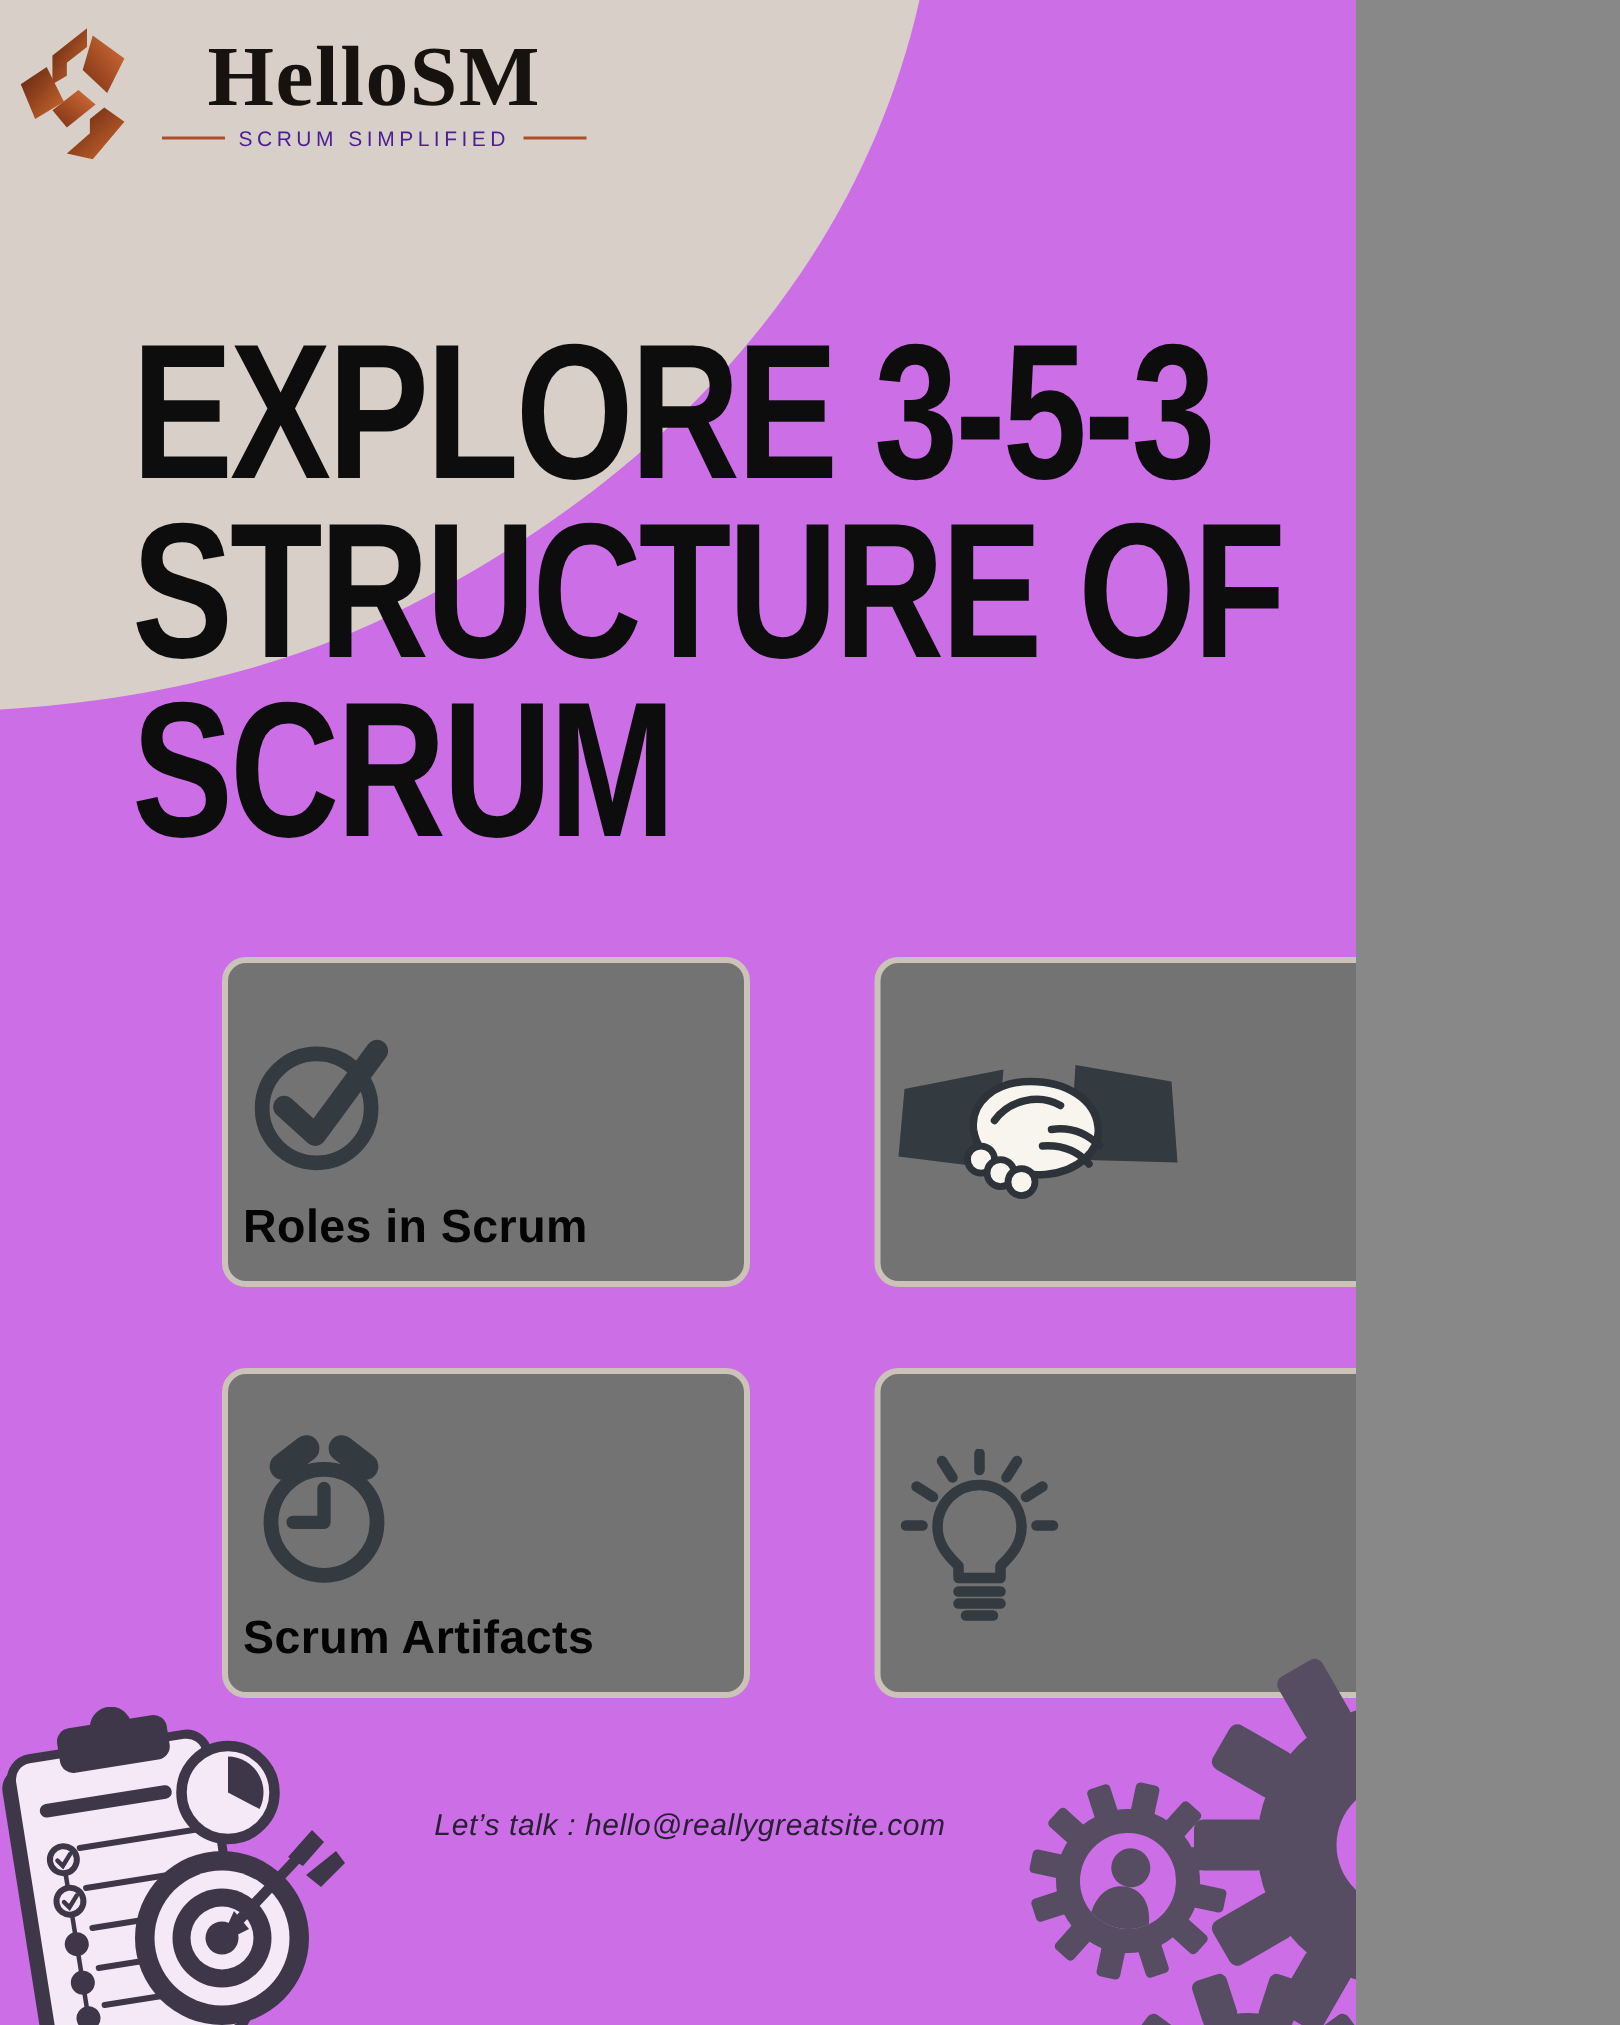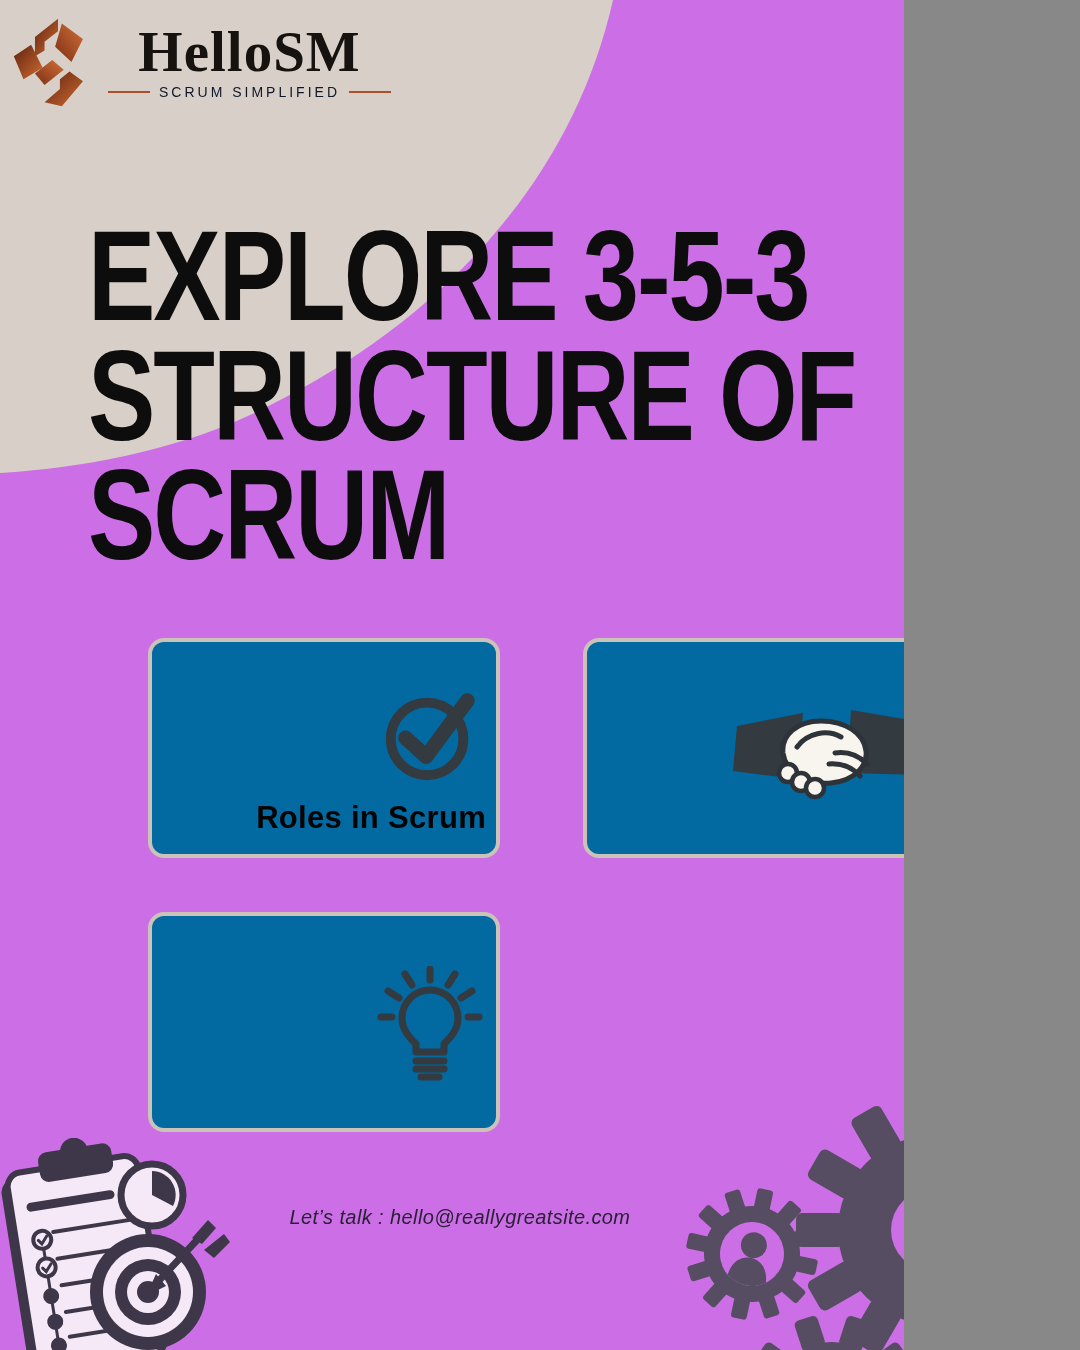--- a/index.html
+++ b/index.html
@@ -13,39 +13,39 @@
   
   .logo{position:absolute;left:10px;top:14px;display:flex;align-items:flex-start;}
   .logo-icon{width:96px;height:96px;flex:0 0 auto;}
   .logo-textblock{margin-left:2px;padding-top:8px;text-align:center;}
   .brand-name{
     font-family:"Liberation Serif", serif; font-weight:700;
     font-size:57px; line-height:1.05; color:#15120f; letter-spacing:1px;
   }
   .brand-tagline-row{display:flex;align-items:center;justify-content:center;gap:9px;margin-top:2px;}
   .tag-dash{height:2px;width:42px;background:#ac4e2a;}
-  .brand-tagline{font-size:14px;letter-spacing:3px;color:#0f172a;font-weight:500;white-space:nowrap;}
+  .brand-tagline{font-size:14px;letter-spacing:3px;color:#4c1d95;font-weight:500;white-space:nowrap;}
 
   
   .heading{
     position:absolute;left:88px;top:216px;
     font-size:101px;line-height:94px;font-weight:800;letter-spacing:-2px;
     color:#0d0d0d;transform:scaleY(1.27);transform-origin:0 0;white-space:nowrap;
   }
 
   
   .cards{
     position:absolute;left:148px;top:638px;
     display:grid;grid-template-columns:352px 352px;grid-auto-rows:220px;
     column-gap:83px;row-gap:54px;
   }
   .card{
-    box-sizing:border-box;background:#0369a1;
+    box-sizing:border-box;background:#737373;
     border:4px solid #cbc3b8;border-radius:16px;
-    display:flex;flex-direction:column;align-items:flex-end;justify-content:space-between;
+    display:flex;flex-direction:column;align-items:flex-start;justify-content:space-between;
     padding:24px 10px 18px;
   }
   .card-icon{flex:1;display:flex;align-items:center;justify-content:center;}
   .card-label{font-size:31px;font-weight:700;color:#040404;letter-spacing:.3px;}
 
   
   .contact{
     position:absolute;left:16px;right:0;top:1206px;text-align:center;
     font-style:italic;font-size:20px;font-weight:500;color:#2a2036;letter-spacing:.4px;
   }
@@ -119,20 +119,31 @@
           <circle cx="57" cy="72" r="9" fill="#f8f5ef" stroke="#2d3338" stroke-width="4.5"></circle>
           <circle cx="70" cy="81" r="9" fill="#f8f5ef" stroke="#2d3338" stroke-width="4.5"></circle>
           <circle cx="84" cy="87" r="9" fill="#f8f5ef" stroke="#2d3338" stroke-width="4.5"></circle>
           <path d="M66,46 C76,32 96,28 110,36" fill="none" stroke="#2d3338" stroke-width="5" stroke-linecap="round"></path>
           <path d="M104,52 C118,50 128,55 136,63" fill="none" stroke="#2d3338" stroke-width="5" stroke-linecap="round"></path>
           <path d="M98,63 C112,62 122,67 129,75" fill="none" stroke="#2d3338" stroke-width="5" stroke-linecap="round"></path>
         </svg>
       </div>
     </div>
 
+    <div class="card">
+      <div class="card-icon">
+        <svg width="108" height="108" viewBox="0 0 110 110" aria-hidden="true">
+          <rect x="16" y="10" width="38" height="18" rx="9" fill="#333a40" transform="rotate(-38 35 19)"></rect>
+          <rect x="56" y="10" width="38" height="18" rx="9" fill="#333a40" transform="rotate(38 75 19)"></rect>
+          <circle cx="55" cy="63" r="36" fill="none" stroke="#333a40" stroke-width="10"></circle>
+          <path d="M55,40 L55,63 L34,63" fill="none" stroke="#333a40" stroke-width="9" stroke-linecap="round" stroke-linejoin="round"></path>
+        </svg>
+      </div>
+      <div class="card-label">Scrum Artifacts</div>
+    </div>
 
     <div class="card">
       <div class="card-icon">
         <svg width="112" height="118" viewBox="0 0 110 118" aria-hidden="true">
           <g stroke="#333a40" stroke-width="7" stroke-linecap="round" fill="none">
             <path d="M41,86 v-8 C33,70 27,63 27,52 a28,28 0 1 1 56,0 C83,63 77,70 69,78 v8 Z" stroke-linejoin="round"></path>
             <path d="M41,95 h28"></path>
             <path d="M41,103 h28"></path>
             <path d="M46,111 h18"></path>
             <path d="M55,14 L55,3"></path>

